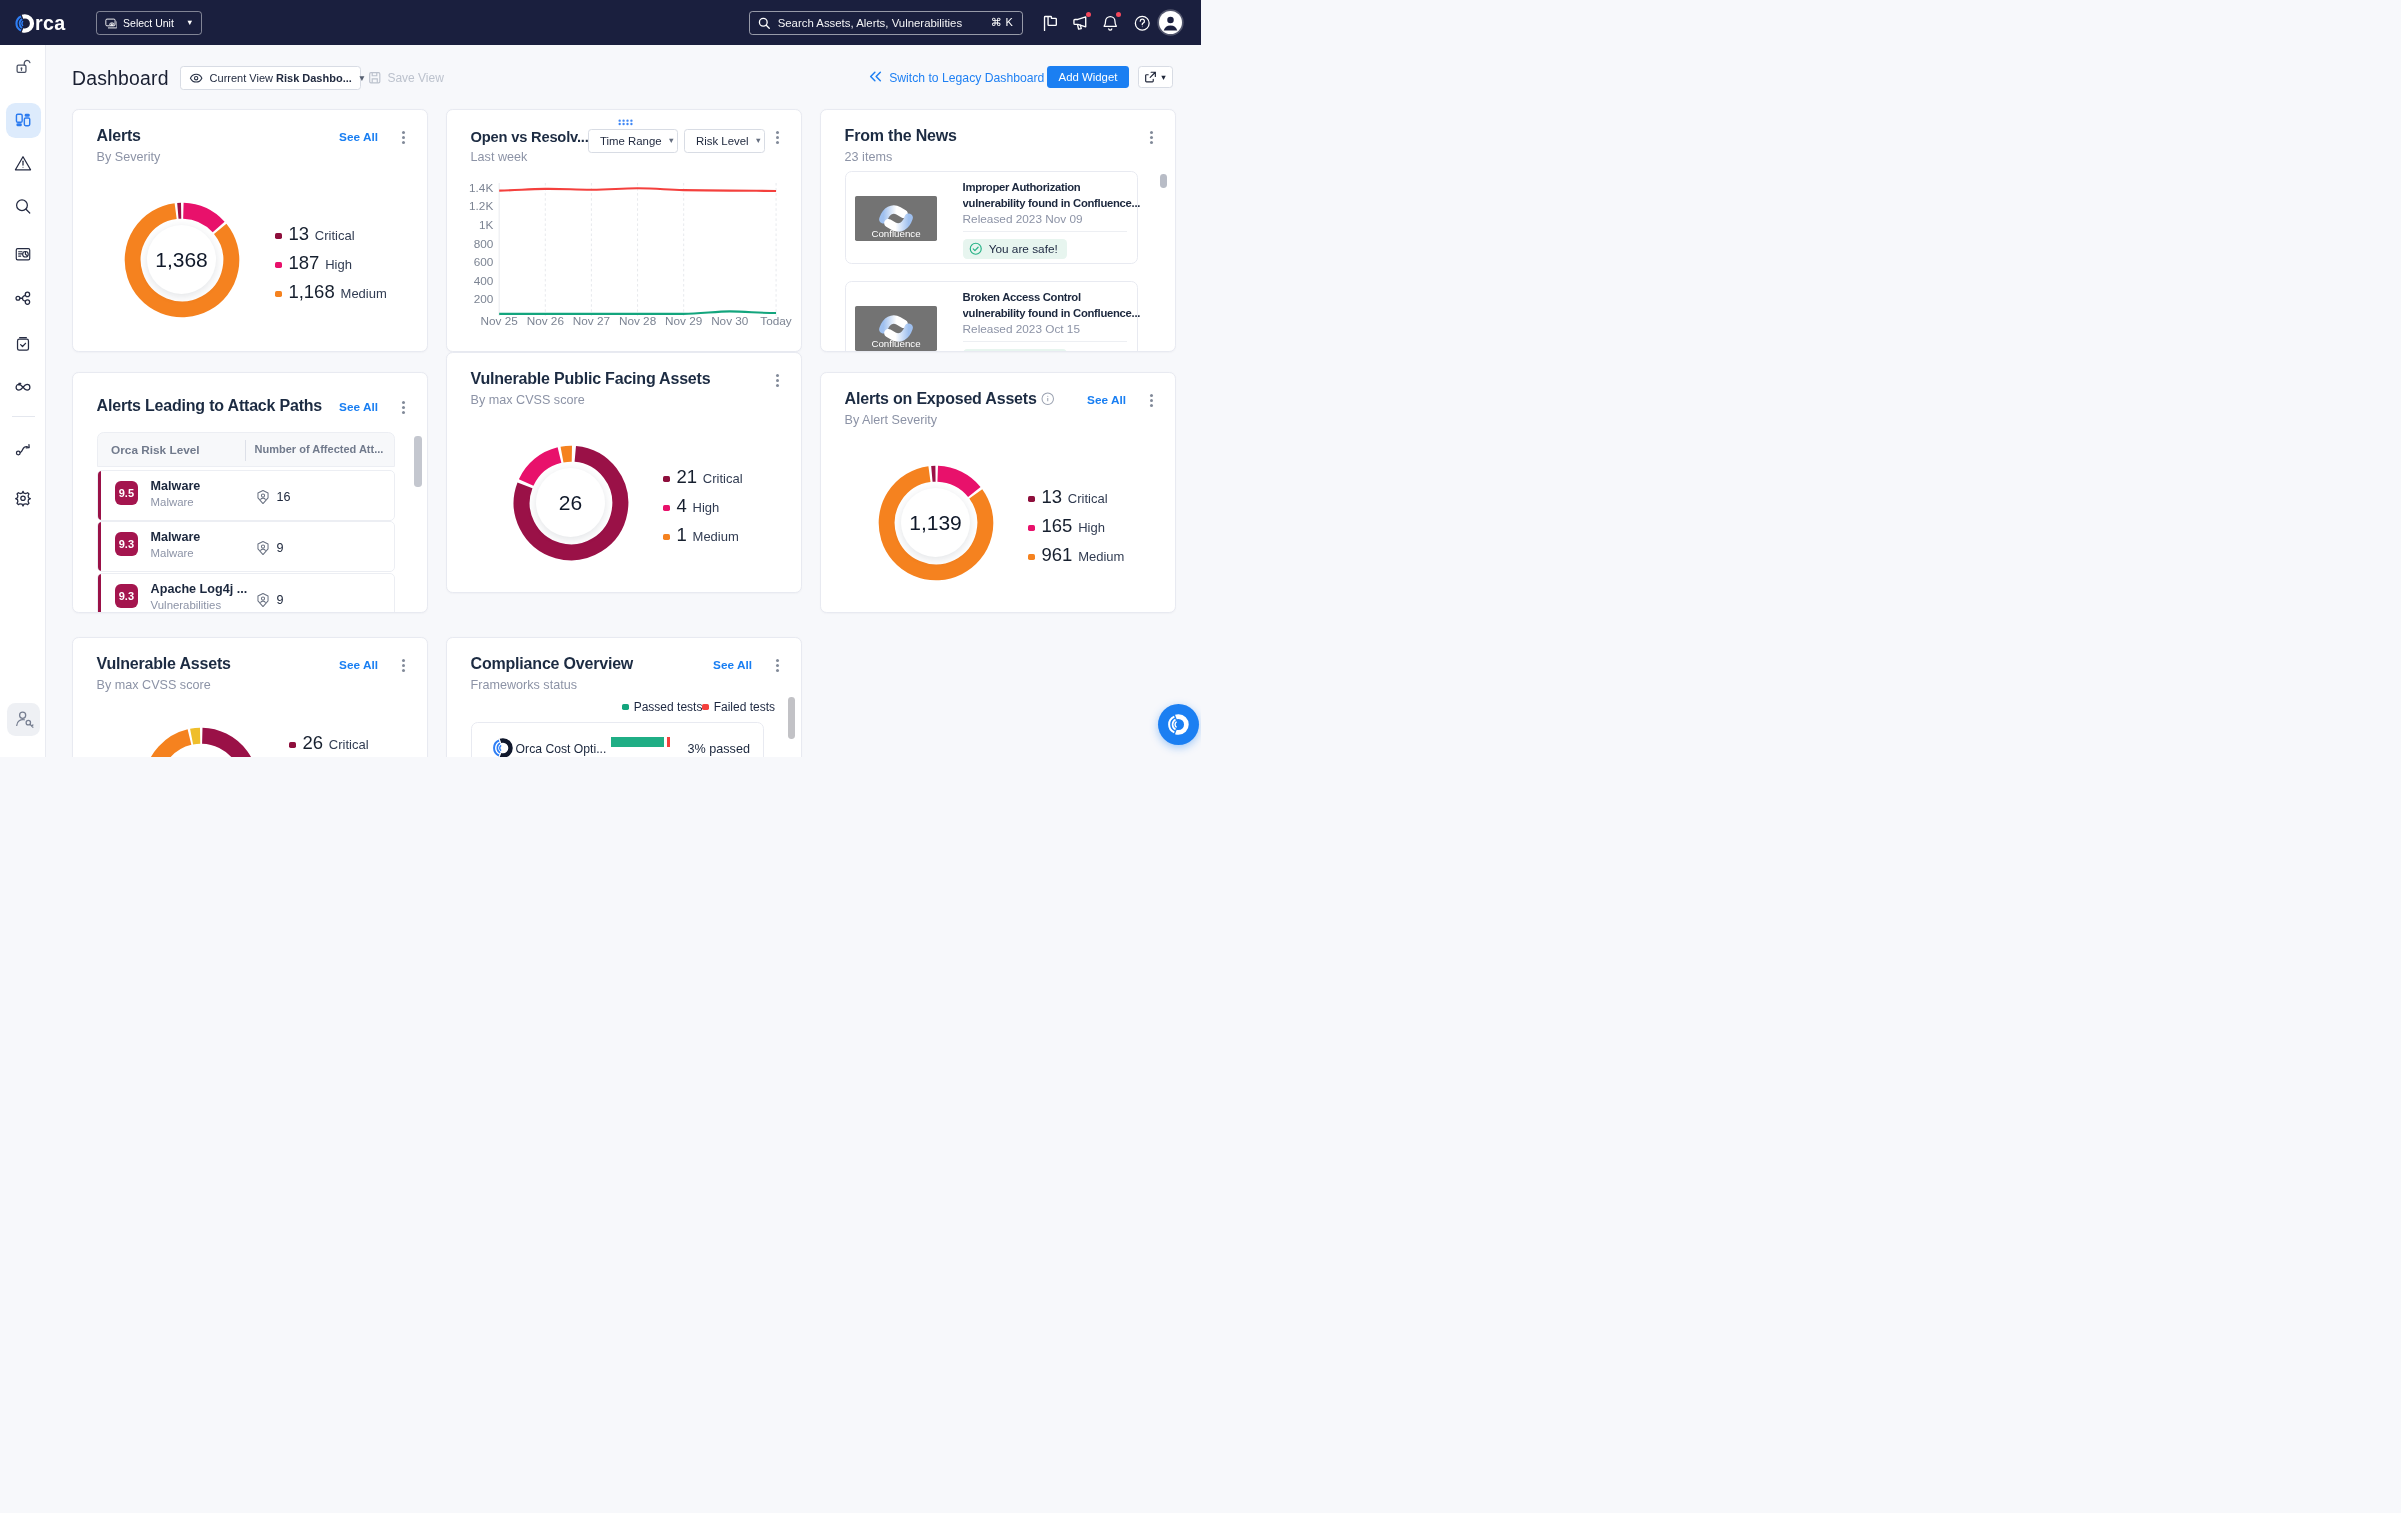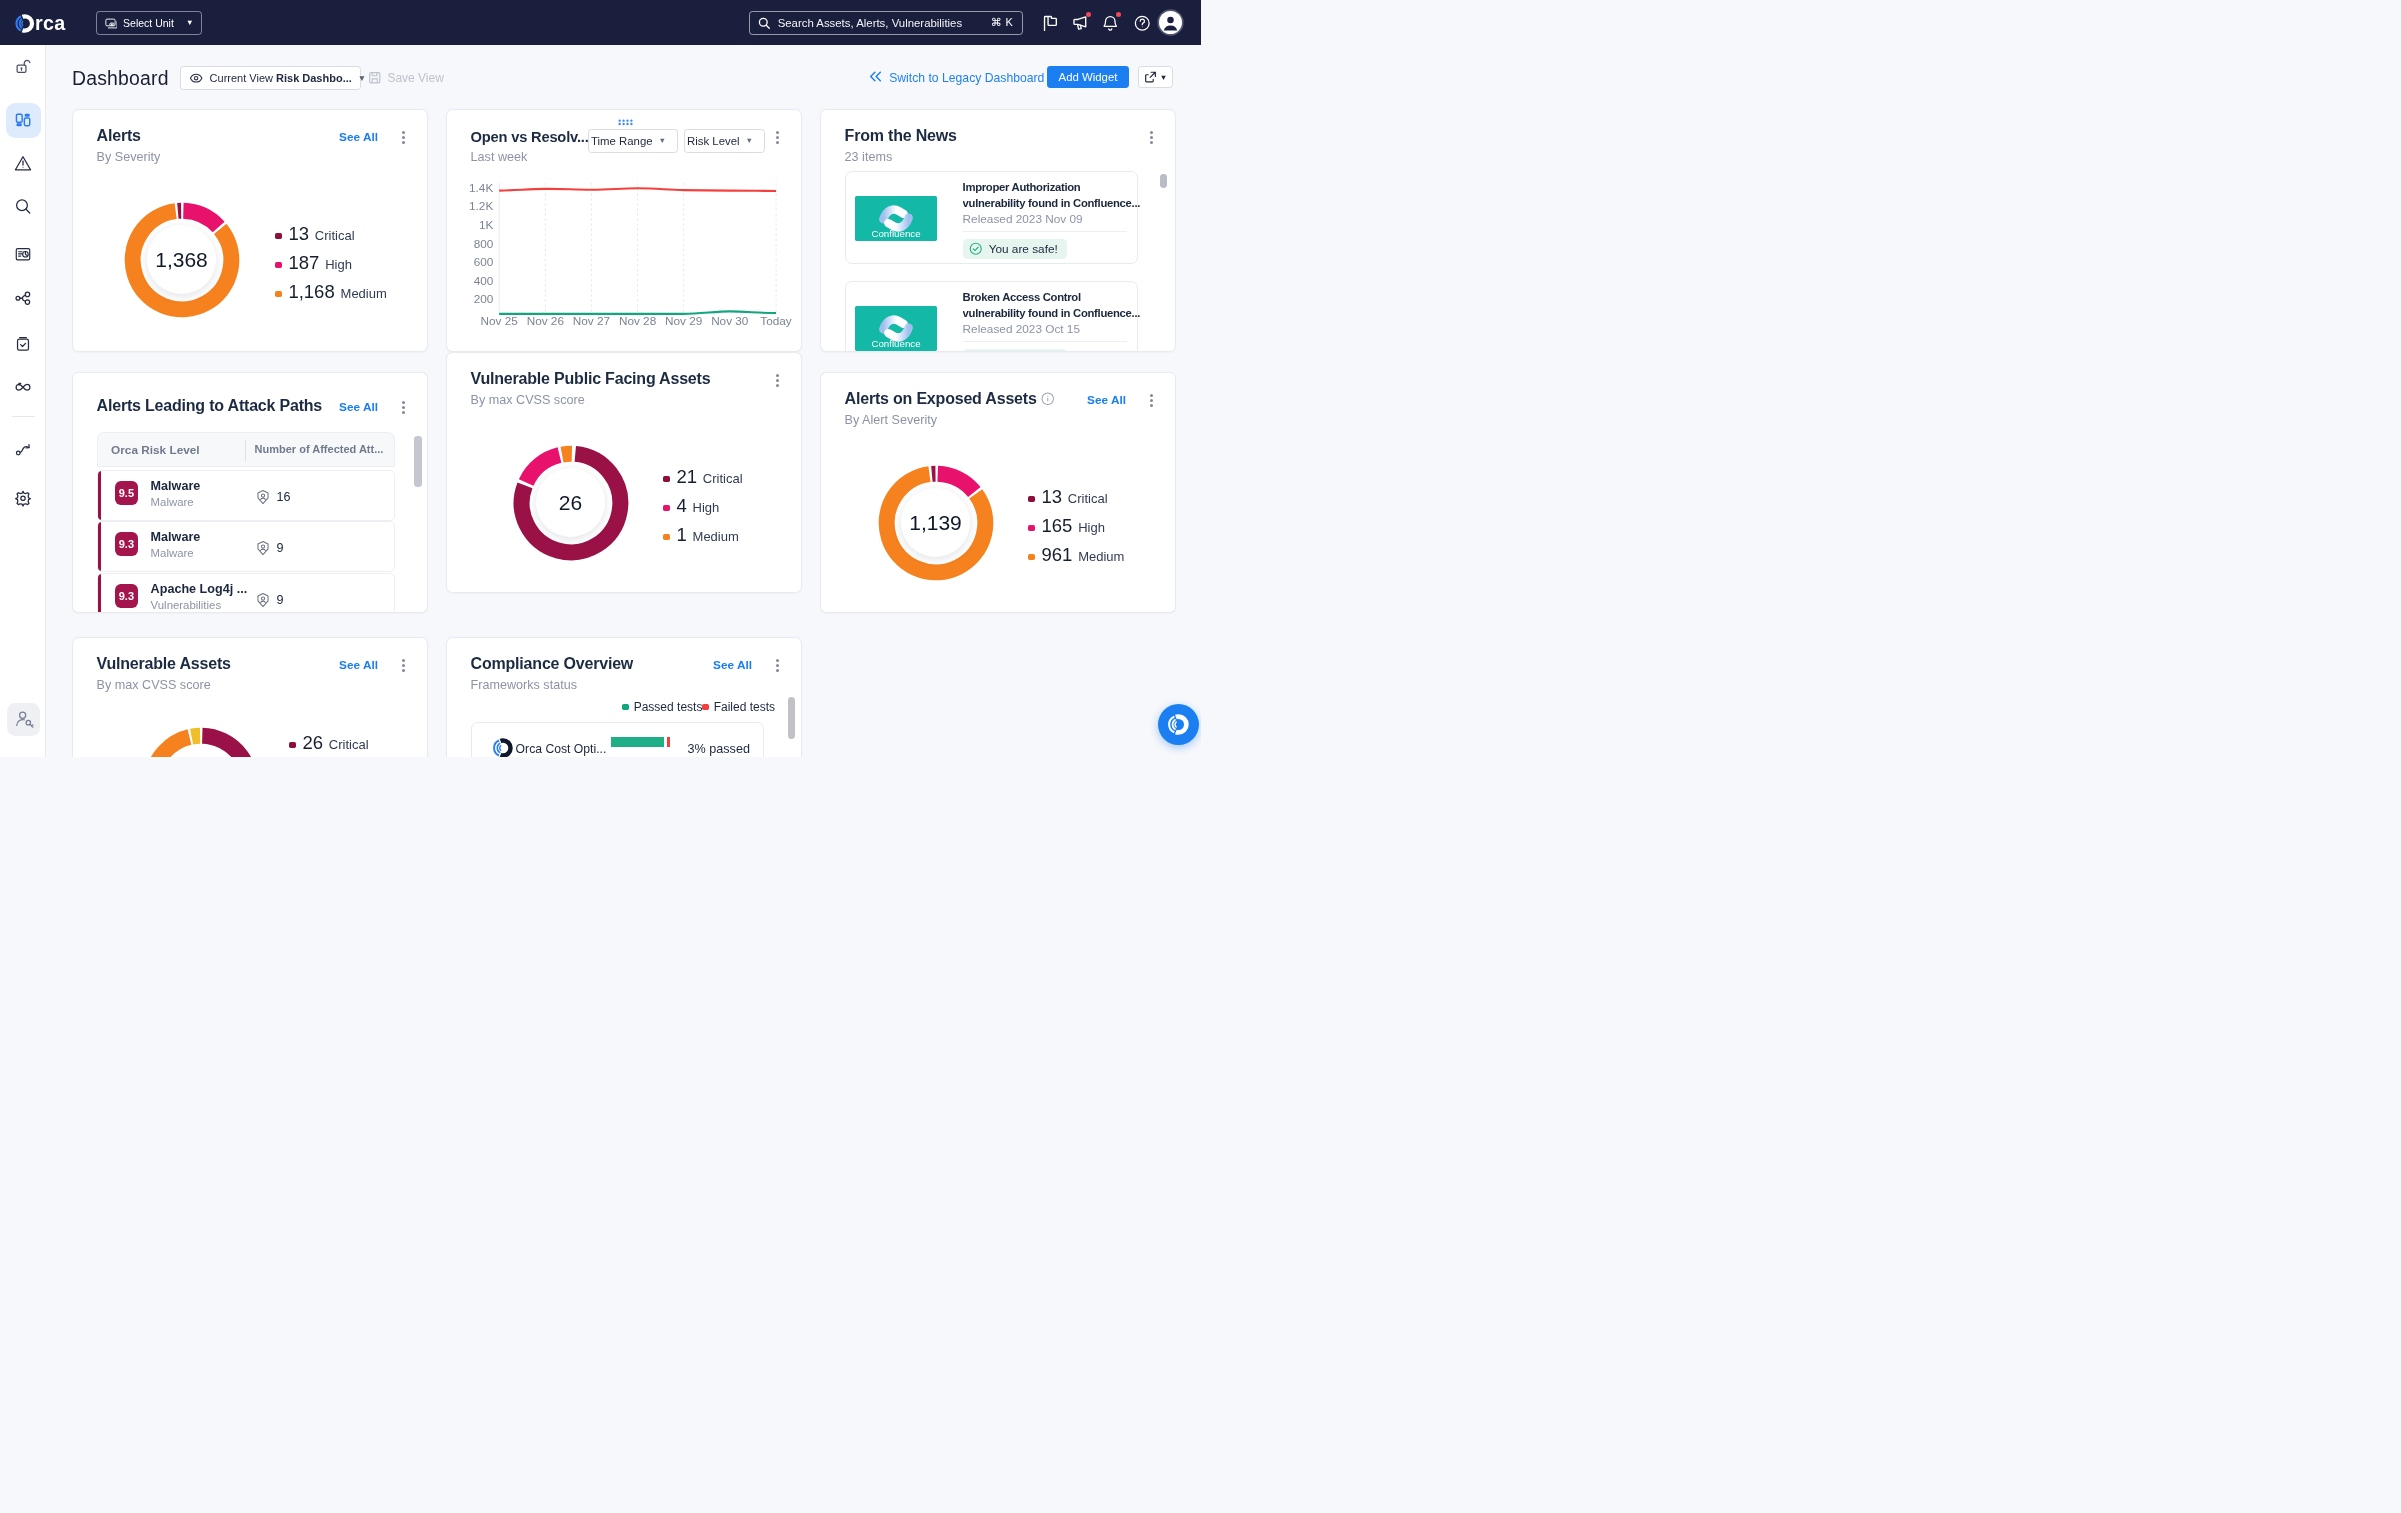--- a/index.html
+++ b/index.html
@@ -35,28 +35,28 @@
 .card{position:absolute;background:#fff;border:0.8px solid #e8eaf1;border-radius:6.7px;box-shadow:0 0.8px 1.7px rgba(20,30,60,.03)}
 .ct{position:absolute;left:23.6px;top:17px;font-size:16px;font-weight:700;color:#1c2b42;letter-spacing:-0.2px;white-space:nowrap}
 .cs{position:absolute;left:23.6px;top:40px;font-size:12.6px;color:#8c93a6}
 .seeall{position:absolute;font-size:11.8px;font-weight:700;color:#187ef2}
 .dots{position:absolute;width:3.4px;height:3.4px;border-radius:50%;background:#828a99;box-shadow:0 -5px 0 #828a99,0 5px 0 #828a99}
 .lrow{position:absolute;display:flex;align-items:baseline}
 .lsq{width:6.7px;height:6.7px;border-radius:1.7px;margin-right:6.7px;position:relative;top:-0.8px}
 .lnum{font-size:18.5px;color:#161f2e;margin-right:5.9px}
 .llab{font-size:13px;color:#313c52}
 .dcenter{position:absolute;border-radius:50%;background:#fff;box-shadow:0 2.5px 10px rgba(45,55,80,.14);display:flex;align-items:center;justify-content:center;font-size:21px;color:#10192a}
-.chbtn{position:absolute;top:18.5px;height:24.4px;border:0.8px solid #d8dce4;border-radius:3.4px;background:#fff;font-size:11.4px;color:#222b40;display:flex;align-items:center;padding:0 2px;gap:5.9px;white-space:nowrap}
+.chbtn{position:absolute;top:18.5px;height:24.4px;border:0.8px solid #d8dce4;border-radius:3.4px;background:#fff;font-size:11.4px;color:#222b40;display:flex;align-items:center;padding:0 11px;gap:5.9px;white-space:nowrap}
 .chbtn .car{font-size:7.6px;color:#666f80}
 
 .news{position:absolute;left:23.6px;width:293px;height:93px;border:0.8px solid #e8eaf1;border-radius:6.7px}
 .news .nt{position:absolute;left:117px;top:8.4px;width:179px;font-size:11.3px;font-weight:700;color:#1b273d;line-height:1.38;letter-spacing:-0.3px;white-space:nowrap;overflow:hidden}
 .news .nd{position:absolute;left:117px;top:40px;font-size:11.8px;color:#8c93a6}
 .news .ndiv{position:absolute;left:117px;right:10px;top:59px;height:0.8px;background:#edeff3}
-.news .conf{position:absolute;left:9.3px;top:24.4px;width:82px;height:45px;background:#14b8a6;border-radius:1.7px}
+.news .conf{position:absolute;left:9.3px;top:24.4px;width:82px;height:45px;background:#737373;border-radius:1.7px}
 .pill{position:absolute;left:117px;top:67px;height:20px;background:#e7f5ef;border-radius:4.2px;display:flex;align-items:center;padding:0 9.3px 0 6.7px;gap:5.9px;font-size:11.8px;color:#1c2740}
 .scroll{position:absolute;border-radius:3.4px;background:#c4c7cf}
 
 .thead{position:absolute;left:23.6px;top:59px;width:298px;height:35px;background:#f7f8fa;border:0.8px solid #eceef3;border-radius:6.7px 6.7px 0 0;font-size:11.8px;font-weight:700;color:#717a8c}
 .trow{position:absolute;left:23.6px;width:298px;height:51px;background:#fff;border:0.8px solid #eceef3;border-radius:5px;overflow:hidden}
 .trow .bar{position:absolute;left:0;top:0;width:3.4px;height:51px;background:#9A1147}
 .badge{position:absolute;left:17px;top:10px;width:23.6px;height:23.6px;border-radius:5.9px;background:#A4154E;color:#fff;font-size:11px;font-weight:700;display:flex;align-items:center;justify-content:center}
 .trow .t1{position:absolute;left:53px;top:8.4px;font-size:12.6px;font-weight:700;color:#1b273d}
 .trow .t2{position:absolute;left:53px;top:25px;font-size:11.4px;color:#8c93a6}
 .trow .num{position:absolute;left:179px;top:18.5px;font-size:12.6px;color:#202a3e}

